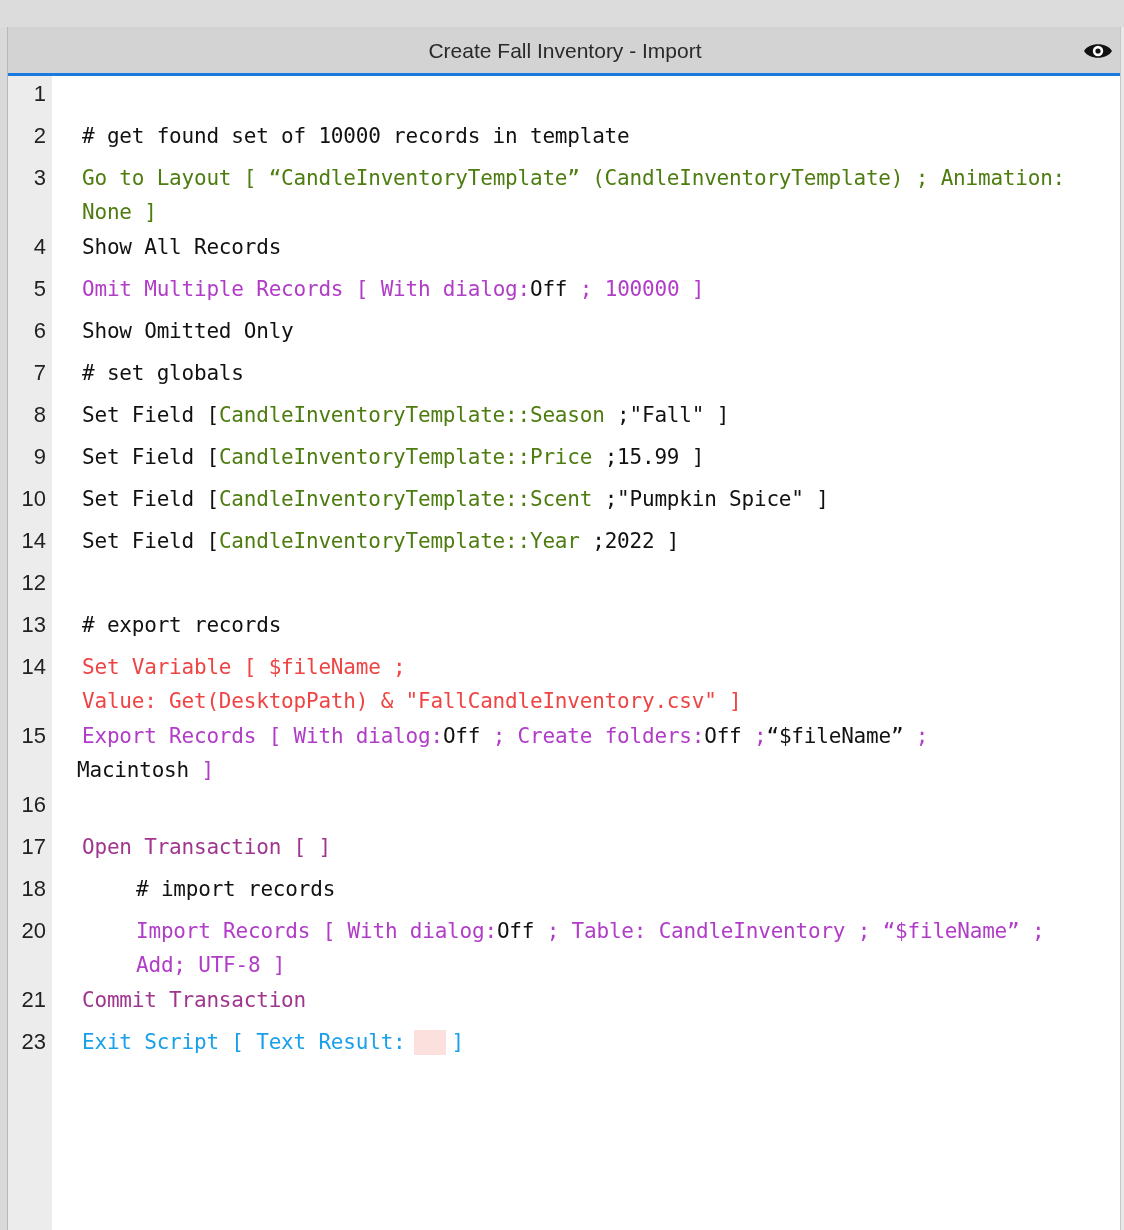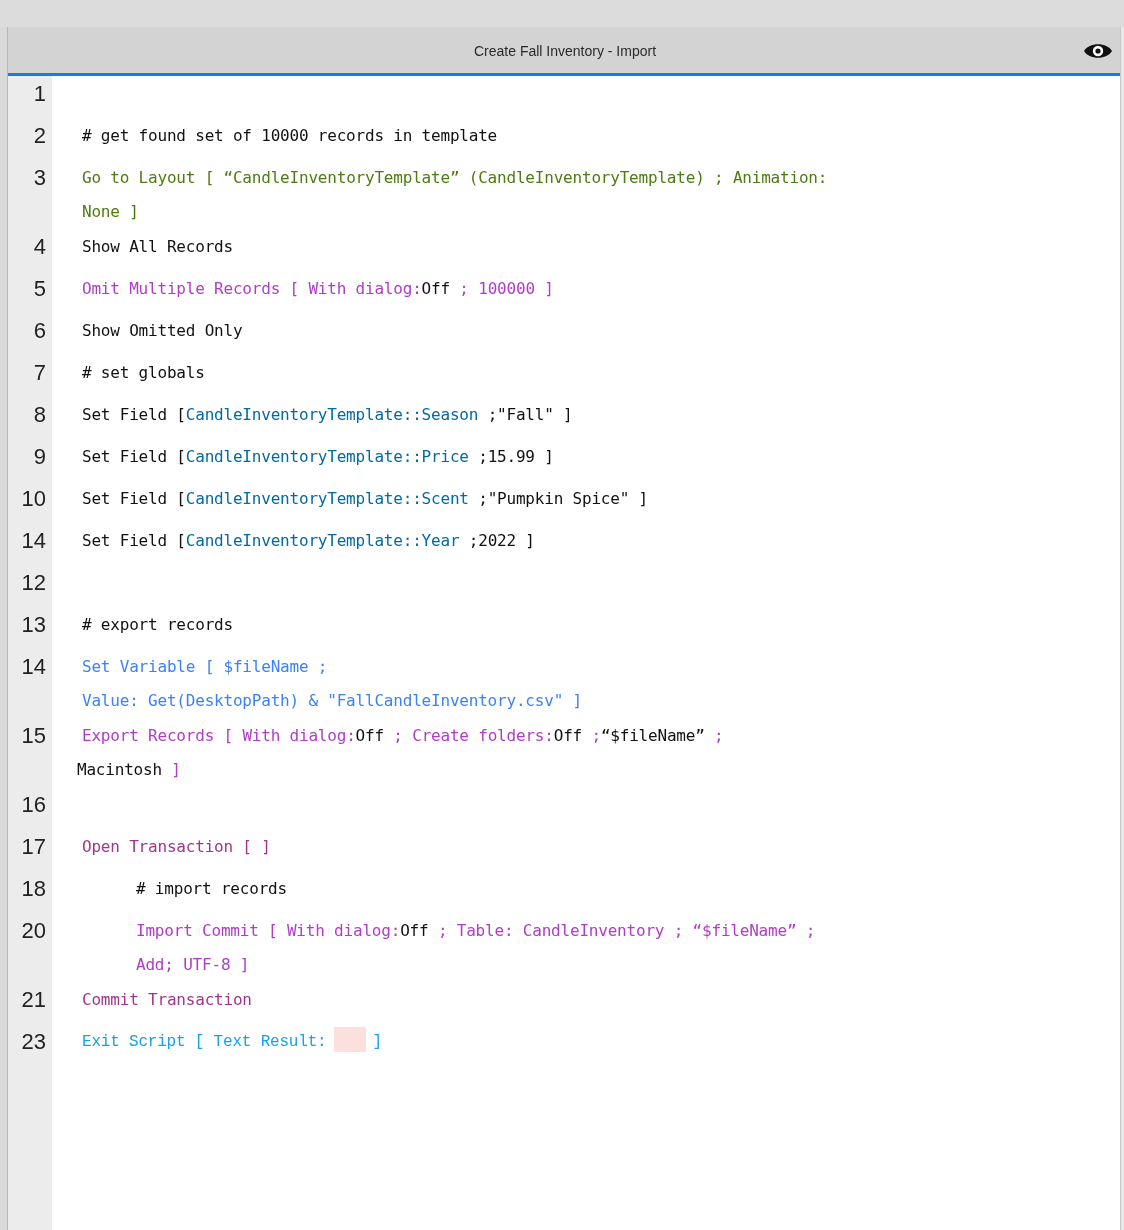--- a/index.html
+++ b/index.html
@@ -26,21 +26,21 @@
     background: #e8e8e8; border-left: 1px solid #c6c6c6;
   }
   .titlebar {
     position: absolute; left: 0; top: 0; width: 1112px; height: 46px;
     background: #d3d3d3;
     border-bottom: 3px solid #1a7ae0;
     display: flex; align-items: center; justify-content: center;
   }
   .title {
     font-family: "Liberation Sans", sans-serif;
-    font-size: 14px; color: #2a2a2a;
+    font-size: 21px; color: #2a2a2a;
     position: relative; left: 1px; top: 1px;
   }
   .eye {
     position: absolute; right: 7px; top: 13px; width: 30px; height: 22px;
     cursor: pointer;
   }
   .gutter {
     position: absolute; left: 0; top: 49px; width: 44px; height: 1154px;
     background: #ececec;
   }
@@ -49,32 +49,32 @@
   }
   .line {
     position: relative; display: flex; min-height: 42px;
   }
   .ln {
     width: 38px; flex: 0 0 38px; text-align: right;
     font-family: "Liberation Sans", sans-serif; font-size: 22px; color: #222;
     padding-top: 6px; line-height: 24px;
   }
   .txt {
-    flex: 1; font-size: 16px; line-height: 34px; padding-top: 1px;
+    flex: 1; font-size: 21px; line-height: 34px; padding-top: 1px;
     padding-left: 36px; white-space: pre-wrap; color: #111;
     letter-spacing: -0.2px;
   }
   .txt.indent { padding-left: 90px; }
   .c-black { color: #111111; }
   .c-green { color: #4d7c0f; }
   .c-purple { color: #b03cc7; }
-  .c-teal { color: #0369a1; }
-  .c-plum { color: #3b82f6; }
+  .c-teal { color: #4d7c0f; }
+  .c-plum { color: #ef4444; }
   .c-magenta { color: #a0358f; }
-  .c-blue { color: #1aa0ea; font-family: Liberation Mono, monospace; }
+  .c-blue { color: #1aa0ea; }
   .pinkbox {
     display: inline-block; width: 32px; height: 25px; background: #fbe0dd;
     vertical-align: -6px; margin: 0 6px 0 8px;
   }
   .wrap2 { display: block; }
   .ml-neg { margin-left: -5px; }
 </style>
 </head>
 <body>
 
@@ -182,21 +182,21 @@
     </div>
 
     <div class="line">
       <span class="ln">18</span>
       <span class="txt indent c-black"># import records</span>
     </div>
 
 
     <div class="line">
       <span class="ln">20</span>
-      <span class="txt indent c-purple"><span>Import Commit [</span> <span>With dialog:</span><span class="c-black">Off</span> <span>; Table: CandleInventory ; “$fileName” ;</span><span class="wrap2">Add; UTF-8 ]</span></span>
+      <span class="txt indent c-purple"><span>Import Records [</span> <span>With dialog:</span><span class="c-black">Off</span> <span>; Table: CandleInventory ; “$fileName” ;</span><span class="wrap2">Add; UTF-8 ]</span></span>
     </div>
 
     <div class="line">
       <span class="ln">21</span>
       <span class="txt c-magenta">Commit Transaction</span>
     </div>
 
 
     <div class="line">
       <span class="ln">23</span>

